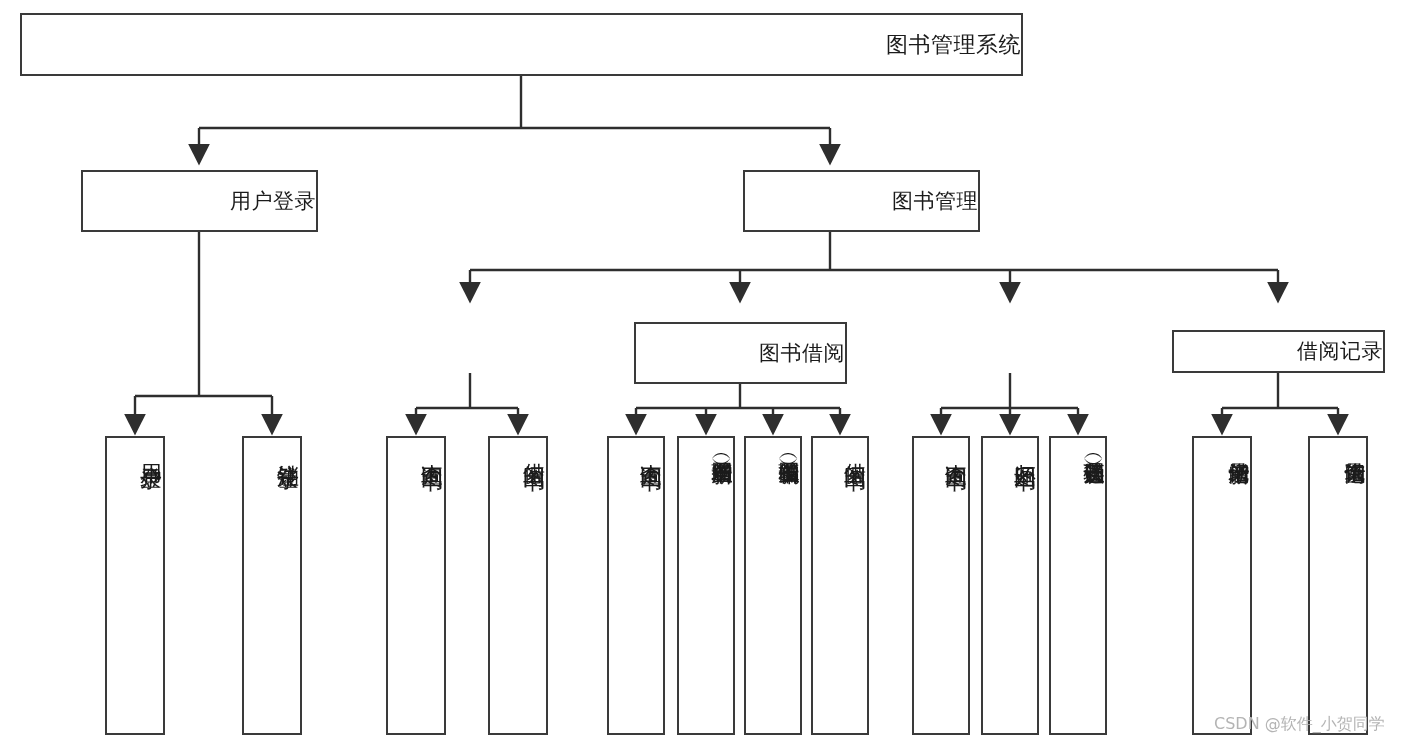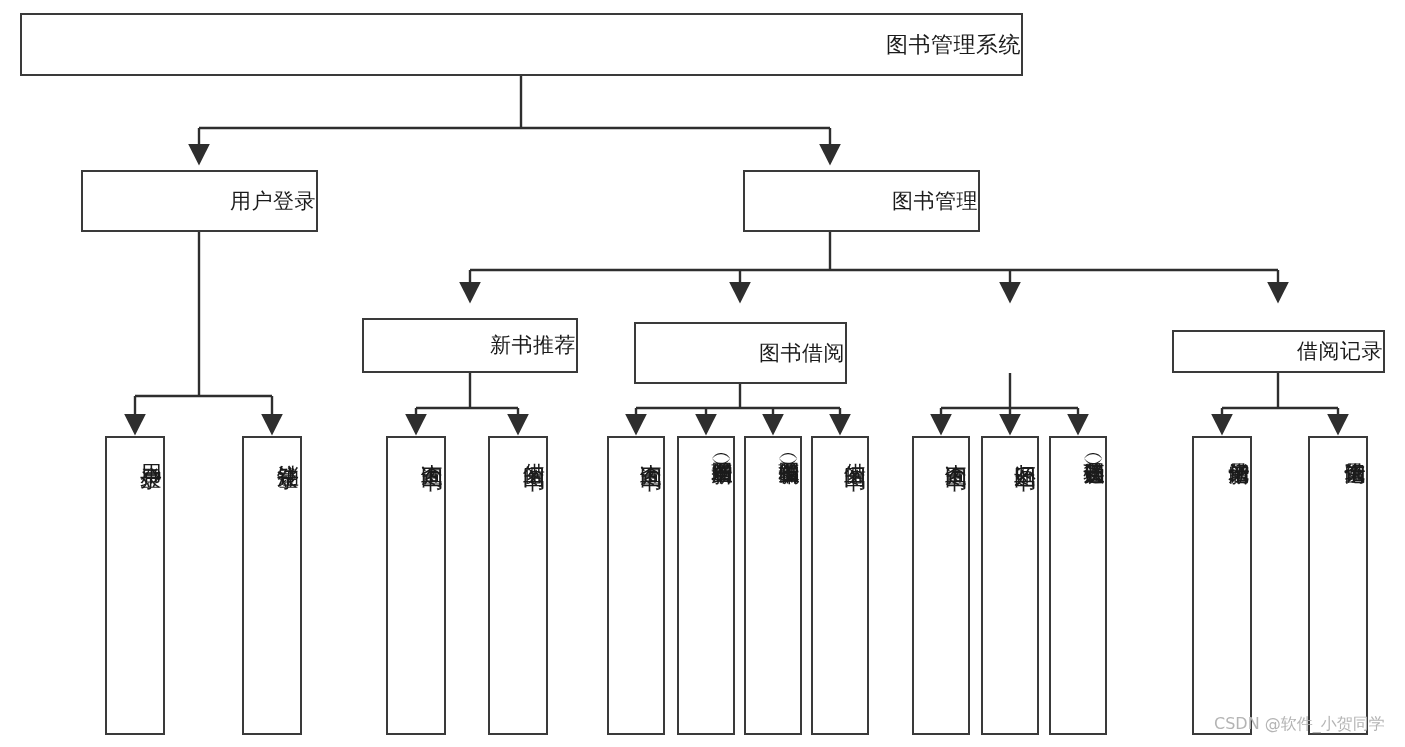--- a/index.html
+++ b/index.html
@@ -137,23 +137,20 @@
     <span class="node-label">图书管理系统</span>
   </div>
 
   <div class="node horiz" style="left:81px; top:170px; width:237px; height:62px;">
     <span class="node-label">用户登录</span>
   </div>
   <div class="node horiz" style="left:711px; top:170px; width:237px; height:62px;margin-left:32px;">
     <span class="node-label">图书管理</span>
   </div>
 
-  <div class="node horiz" style="left:362px; top:318px; width:216px; height:55px;">
-    <span class="node-label">新书推荐</span>
-  </div>
   <div class="node horiz" style="left:634px; top:322px; width:213px; height:62px;">
     <span class="node-label">图书借阅</span>
   </div>
   <div class="node horiz" style="left:1172px; top:330px; width:213px; height:43px;">
     <span class="node-label">借阅记录</span>
   </div>
 
   <div class="node vert" style="left:105px; top:436px; width:60px; height:299px;">
     <span class="node-label">用户登录</span>
   </div>

